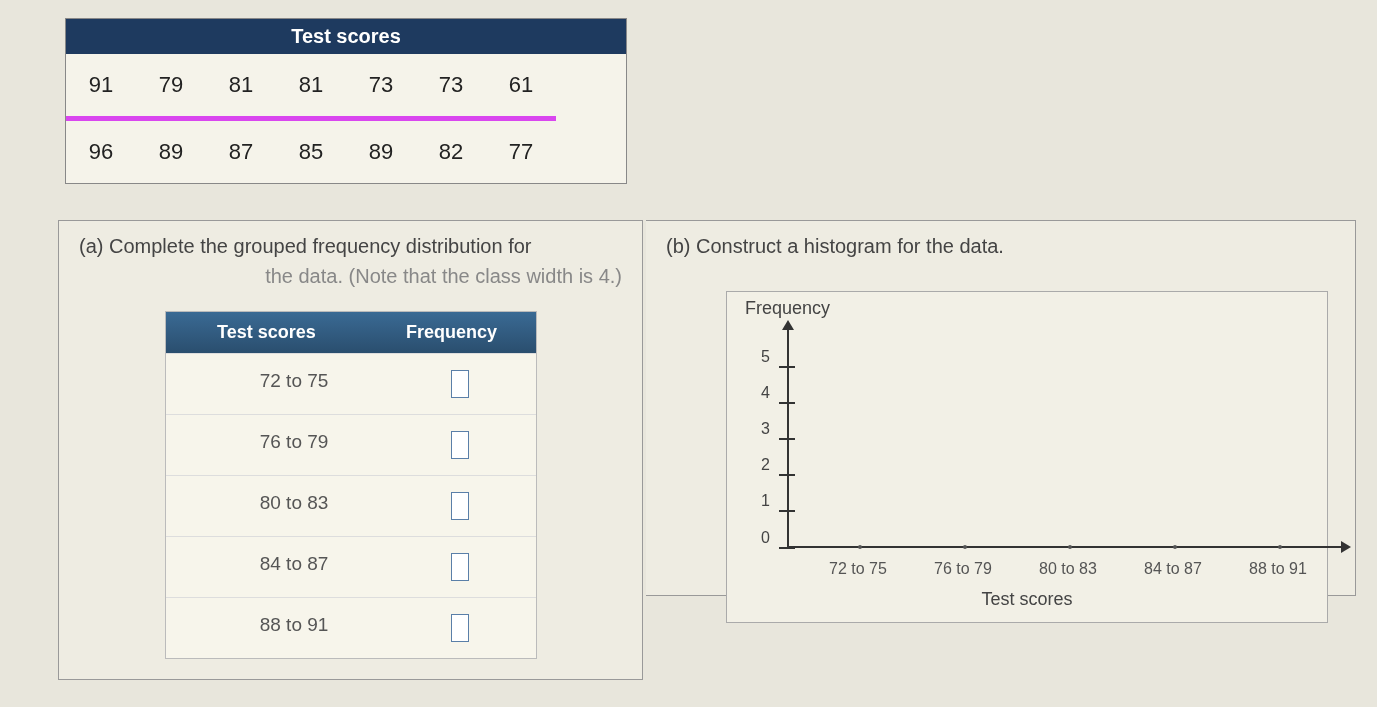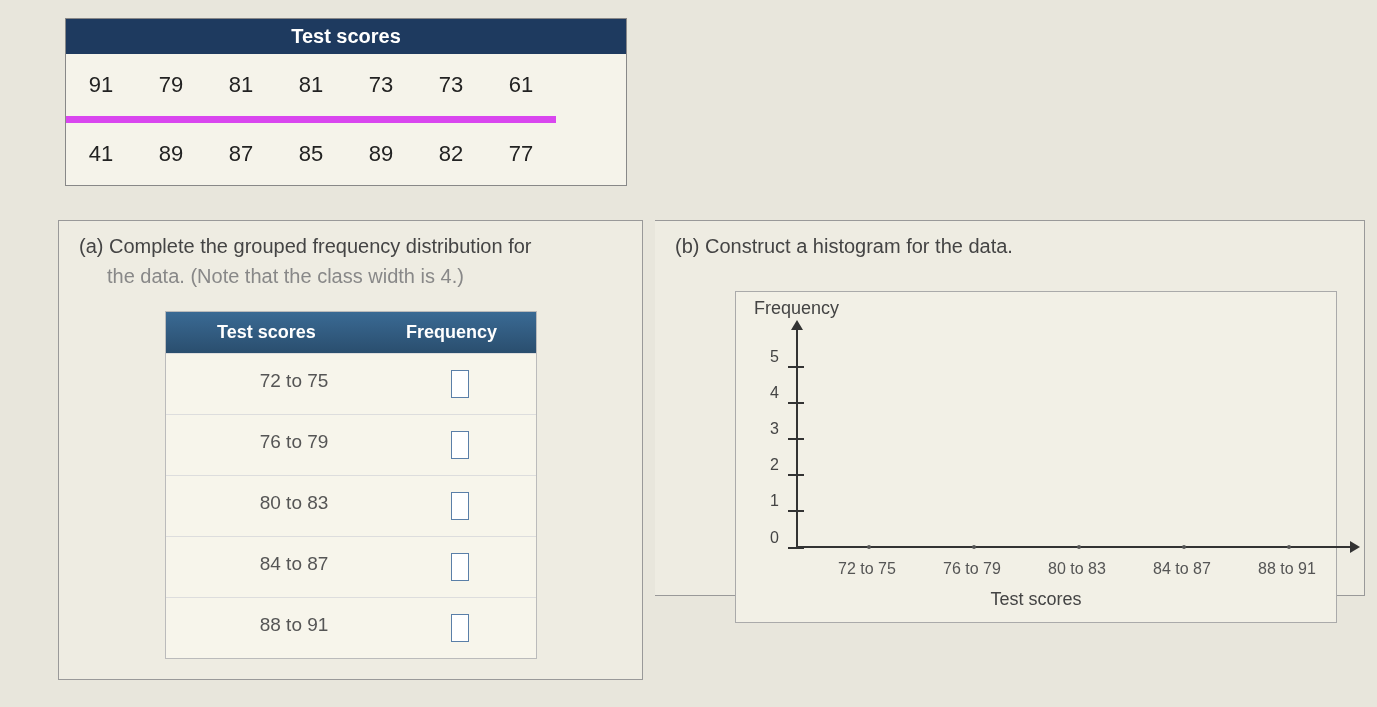--- a/index.html
+++ b/index.html
@@ -33,33 +33,33 @@
     .scores-body {
       display: grid;
       grid-template-columns: repeat(8, 70px);
     }
     
     .score-cell {
       text-align: center;
       padding: 18px 0;
       font-size: 22px;
       color: #222;
-      border-bottom: 7px solid #d946ef;
+      border-bottom: 5px solid #d946ef;
     }
     
     .row2 .score-cell {
       border-bottom: none;
     }
     
     .panels {
       position: absolute;
       top: 220px;
       left: 58px;
       display: flex;
-      gap: 12px;
+      gap: 3px;
     }
     
     .panel {
       border: 1px solid #999;
       background: #eeece2;
       padding: 10px 20px 20px 20px;
       box-sizing: border-box;
     }
     
     .panel-a {
@@ -76,20 +76,21 @@
     
     .prompt-text {
       font-size: 20px;
       color: #444;
       line-height: 1.5;
     }
     
     .prompt-sub {
       color: #888;
       margin-left: 28px;
+      text-align: right;
     }
     
     .freq-table {
       margin: 20px auto 0 auto;
       width: 370px;
       border: 1px solid #bbb;
       background: #f7f5eb;
     }
     
     .freq-header {
@@ -249,21 +250,21 @@
   <div class="scores-body row1">
     <div class="score-cell">91</div>
     <div class="score-cell">79</div>
     <div class="score-cell">81</div>
     <div class="score-cell">81</div>
     <div class="score-cell">73</div>
     <div class="score-cell">73</div>
     <div class="score-cell">61</div>
   </div>
   <div class="scores-body row2">
-    <div class="score-cell">41</div>
+    <div class="score-cell">96</div>
     <div class="score-cell">89</div>
     <div class="score-cell">87</div>
     <div class="score-cell">85</div>
     <div class="score-cell">89</div>
     <div class="score-cell">82</div>
     <div class="score-cell">77</div>
   </div>
 </div>
 
 <div class="panels">

